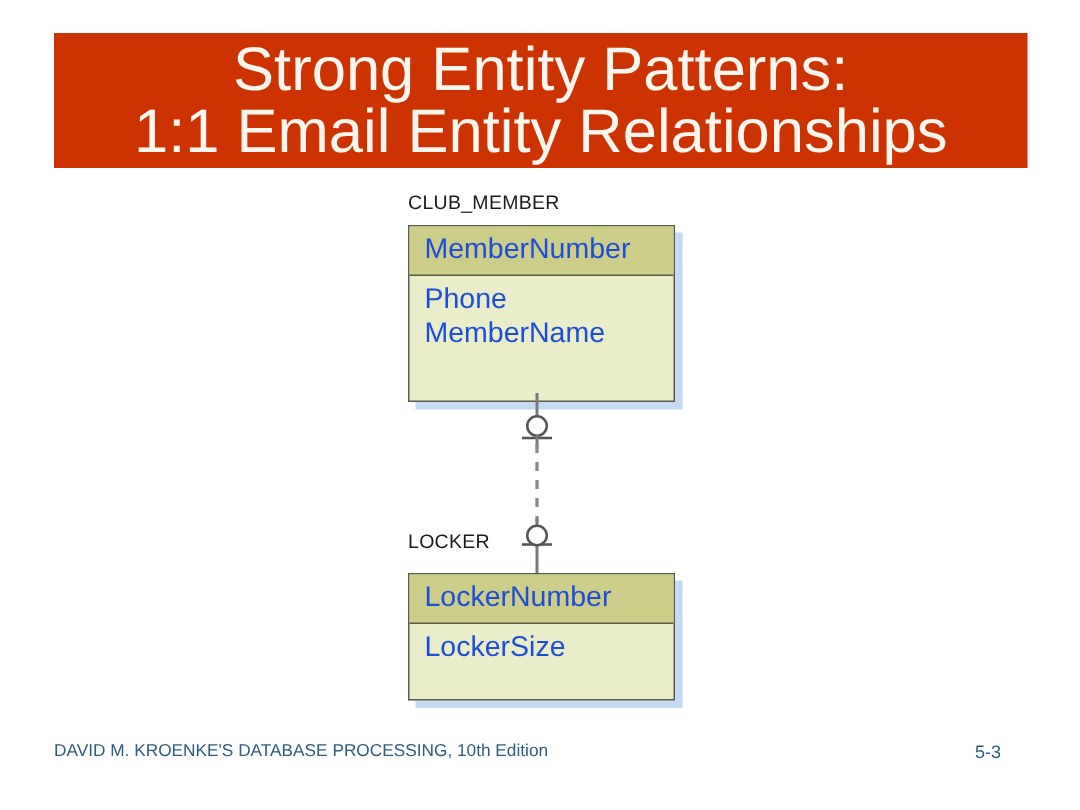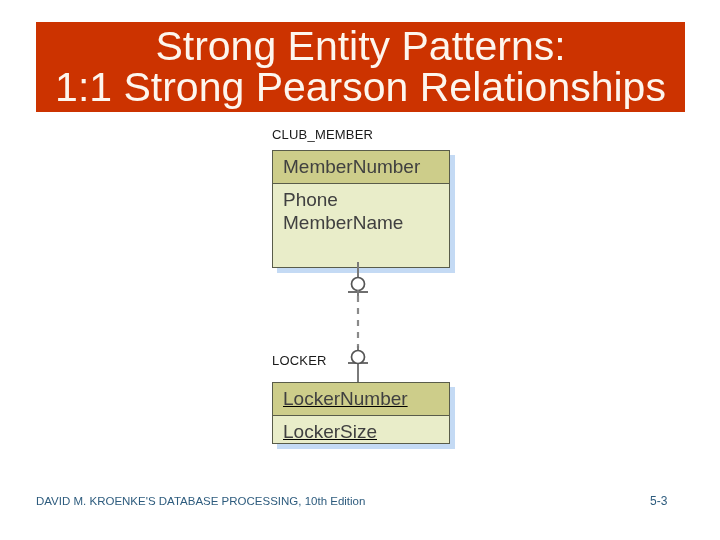--- a/index.html
+++ b/index.html
@@ -73,37 +73,36 @@
   .entity-box .ident-row {
     background: #cdcd8a;
     border-bottom: 1.5px solid #595c4a;
     padding: 4px 10px 5px 10px;
   }
   .entity-box .attr-list {
     padding: 4px 10px 7px 10px;
   }
   .attr {
     font-size: 19px;
-    color: #404040;
+    color: #1d4ed8;
     line-height: 23px;
     white-space: nowrap;
   }
 
   .box-club {
     left: 272px;
     top: 150px;
     width: 178px;
     height: 118px;
   }
   .box-locker {
     left: 272px;
     top: 382px;
     width: 178px;
-    height: 62px;
-    text-decoration: underline;
+    height: 85px;
   }
 
   
   .connector-svg {
     position: absolute;
     left: 320px;
     top: 262px;
     width: 80px;
     height: 124px;
   }
@@ -126,21 +125,21 @@
     font-size: 12px;
     line-height: 15px;
     white-space: nowrap;
   }
 </style>
 </head>
 <body>
 
 <div class="title-banner">
   <div class="title-line">Strong Entity Patterns:</div>
-  <div class="title-line">1:1 Strong Pearson Relationships</div>
+  <div class="title-line">1:1 Email Entity Relationships</div>
 </div>
 
 <div class="diagram">
 
   <div class="entity-label label-club">CLUB_MEMBER</div>
   <div class="entity-box box-club">
     <div class="ident-row">
       <div class="attr">MemberNumber</div>
     </div>
     <div class="attr-list">

